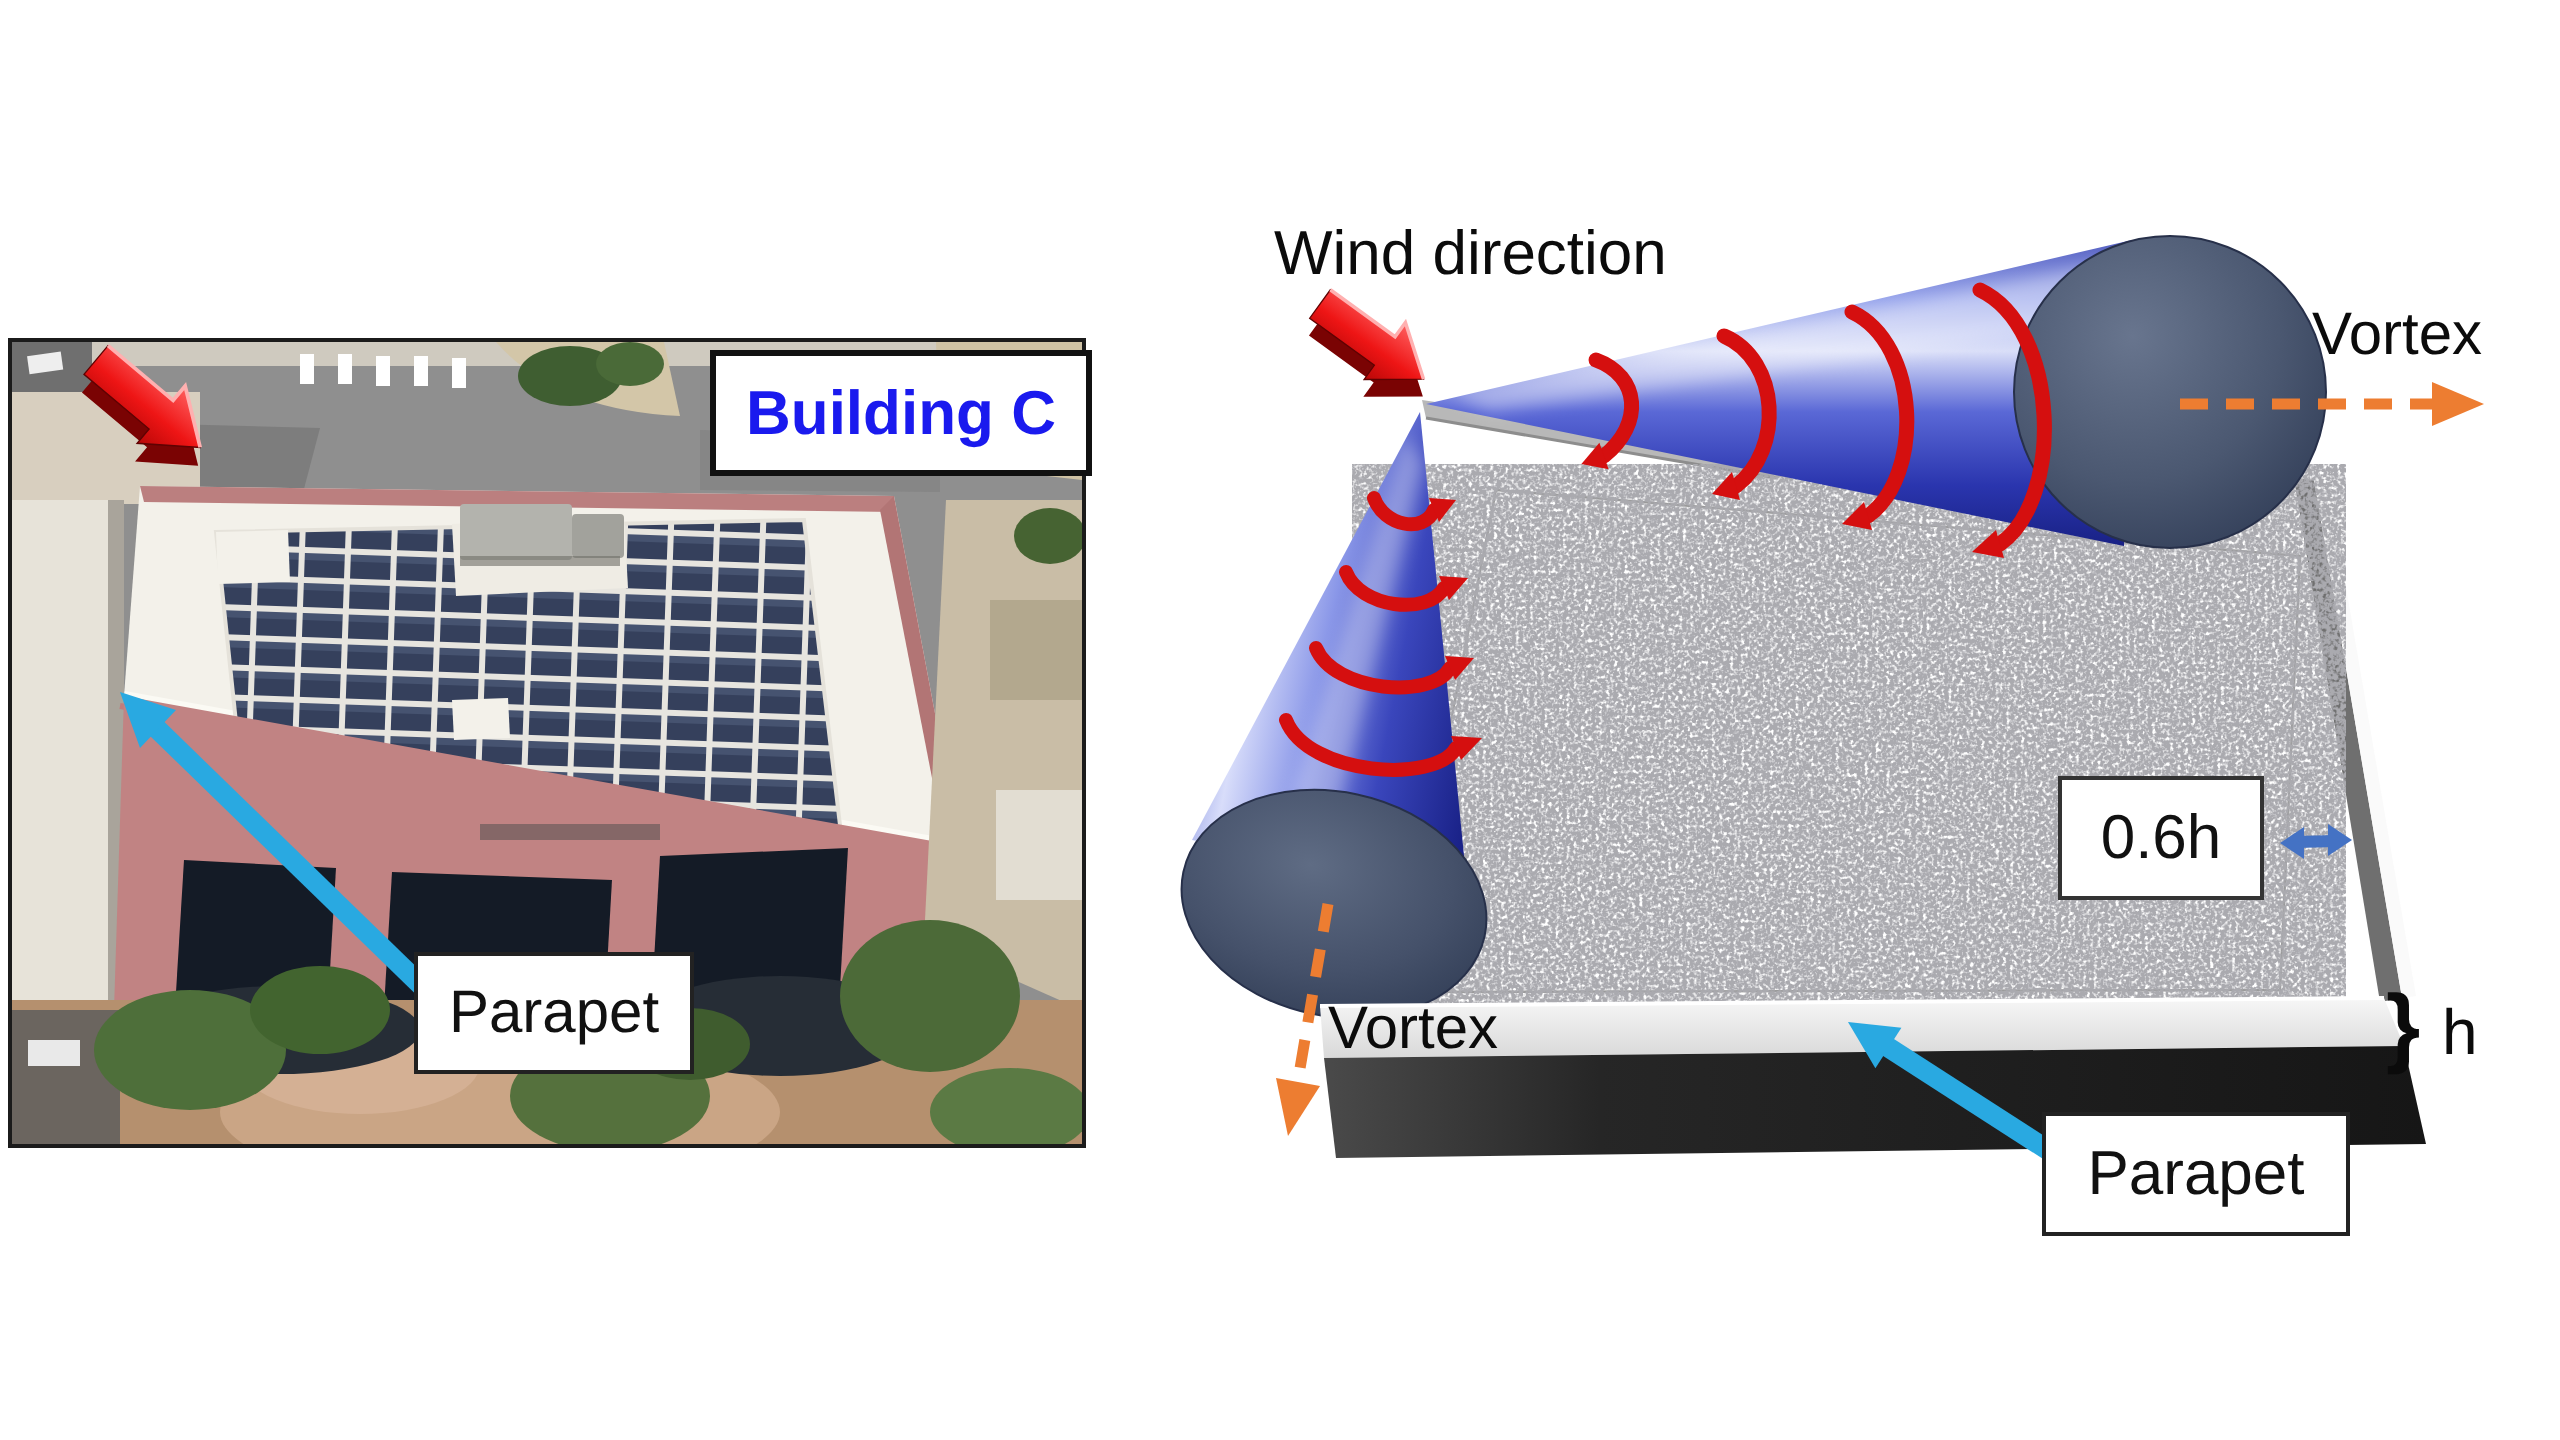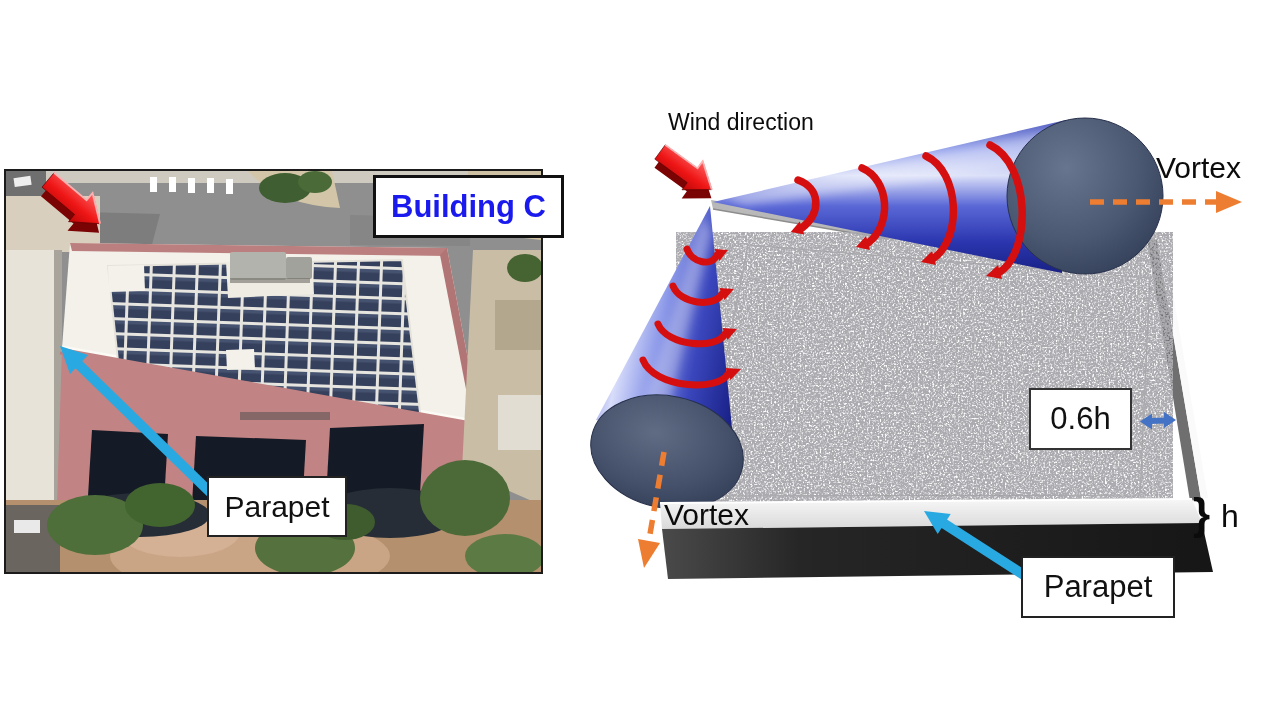--- a/index.html
+++ b/index.html
@@ -122,21 +122,21 @@
         <path d="M0,-11 L50,-11 L50,-22 L80,0" stroke="#ffb0b0" stroke-width="2.2" fill="none"></path>
       </g>
 
       <g>
         <line x1="216" y1="498" x2="74" y2="360" stroke="#29a9e1" stroke-width="10"></line>
         <polygon points="60,346 88,355 70,374" fill="#29a9e1"></polygon>
       </g>
     </svg>
   </div>
 
-  <div class="box" style="left:373px;top:175px;width:185px;height:57px;border:3px solid #111;">
+  <div class="box" style="left:355px;top:175px;width:185px;height:57px;border:3px solid #111;">
     <span style="color:#1a1aee;font-weight:bold;font-size:31px;">Building C</span>
   </div>
   <div class="box" style="left:207px;top:476px;width:136px;height:57px;border:2px solid #222;font-size:30px;">
     <span>Parapet</span>
   </div>
 
   <svg style="left:580px;top:95px;z-index:2" width="700" height="560" viewBox="580 95 700 560">
     <defs>
       <filter id="d-speckle" x="-5%" y="-5%" width="110%" height="110%">
         <feTurbulence type="fractalNoise" baseFrequency="0.55" numOctaves="2" seed="11"></feTurbulence>
@@ -262,21 +262,21 @@
       <polygon points="924,511 950.7,513.9 937.7,534.1" fill="#29a9e1"></polygon>
     </g>
 
     <g transform="translate(660,152) rotate(36) scale(0.8)">
       <path d="M0,-11 L50,-11 L50,-22 L80,0 L50,22 L50,11 L0,11 Z" transform="translate(6,9)" fill="#7a0303"></path>
       <path d="M0,-11 L50,-11 L50,-22 L80,0 L50,22 L50,11 L0,11 Z" fill="url(#d-redGrad)" stroke="#5e0202" stroke-width="0.8"></path>
       <path d="M0,-11 L50,-11 L50,-22 L80,0" stroke="#ffb0b0" stroke-width="2.2" fill="none"></path>
     </g>
   </svg>
 
-  <div class="lab" style="left:668px;top:109px;font-size:23px;">Wind direction</div>
+  <div class="lab" style="left:637px;top:109px;font-size:31px;">Wind direction</div>
   <div class="lab" style="left:1156px;top:151px;font-size:30px;">Vortex</div>
   <div class="lab" style="left:664px;top:498px;font-size:30px;">Vortex</div>
   <div class="box" style="left:1029px;top:388px;width:99px;height:58px;border:2px solid #333;font-size:31px;">
     <span>0.6h</span>
   </div>
   <div class="lab" style="left:1193px;top:489px;font-size:44px;font-weight:bold;">}</div>
   <div class="lab" style="left:1221px;top:498px;font-size:32px;">h</div>
   <div class="box" style="left:1021px;top:556px;width:150px;height:58px;border:2px solid #222;font-size:31px;">
     <span>Parapet</span>
   </div>

